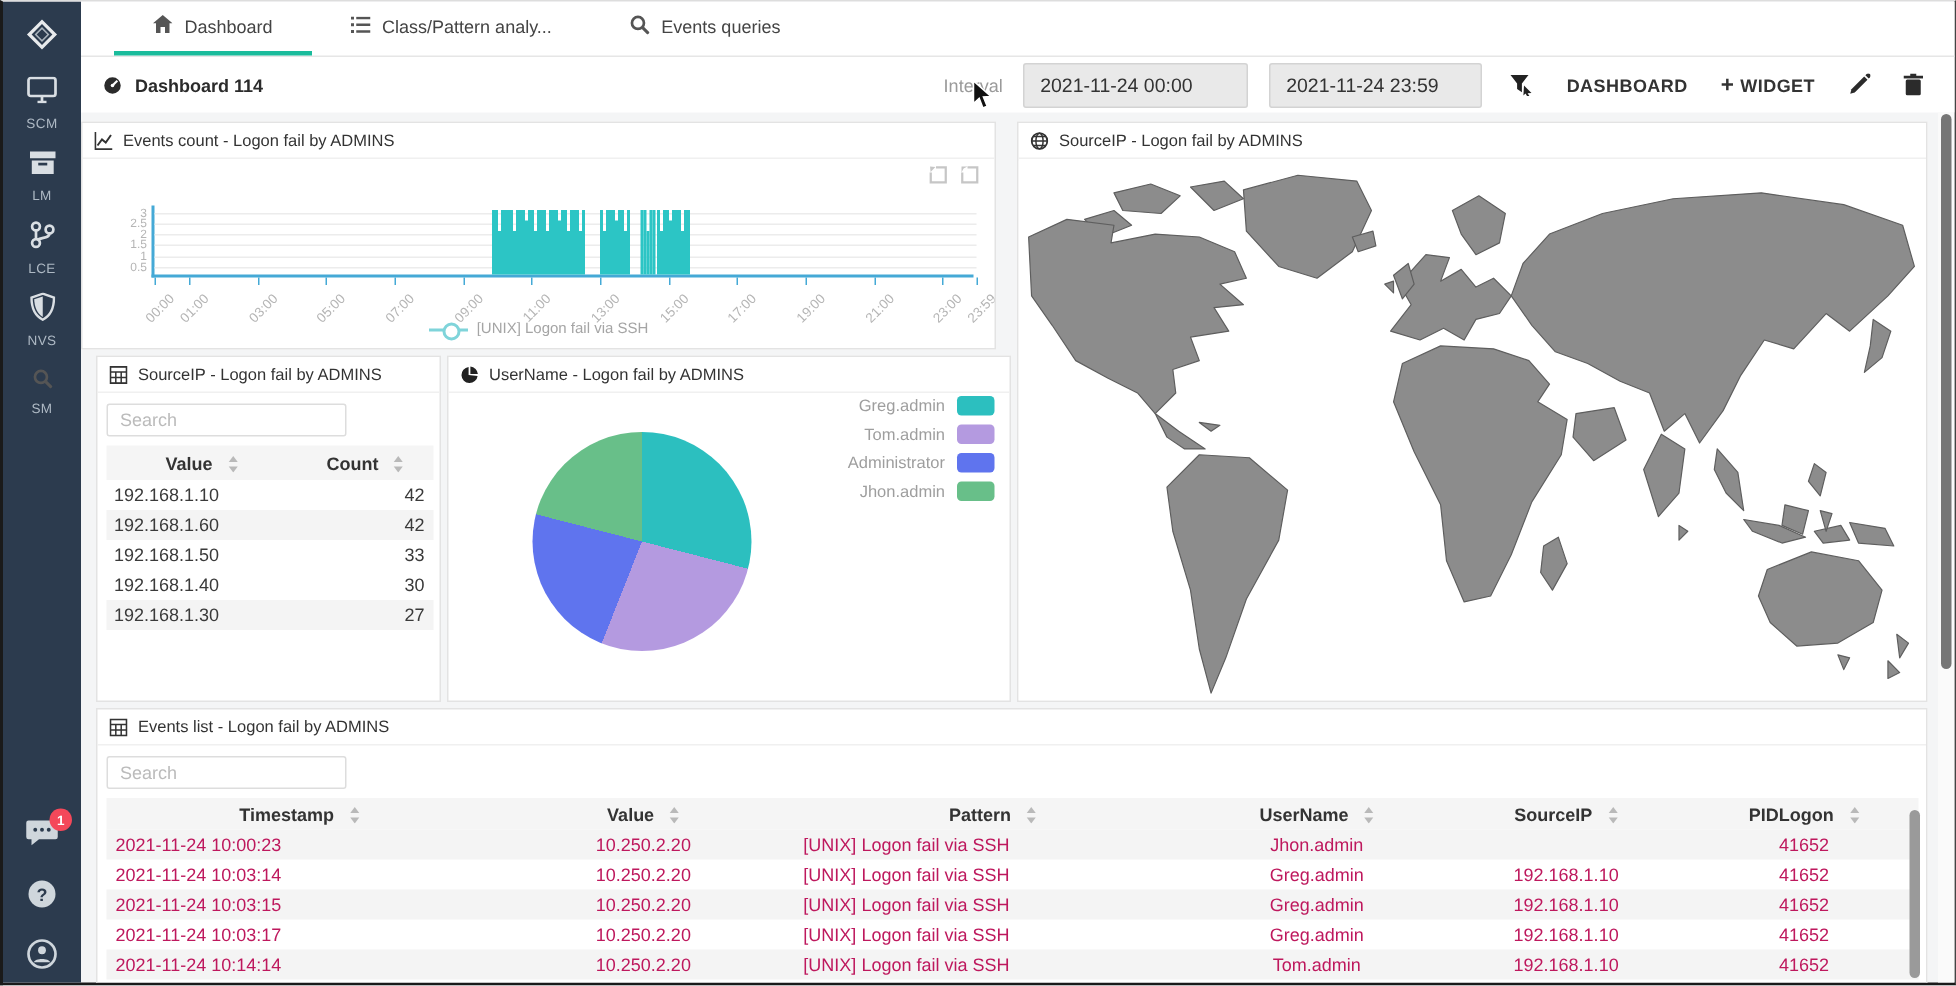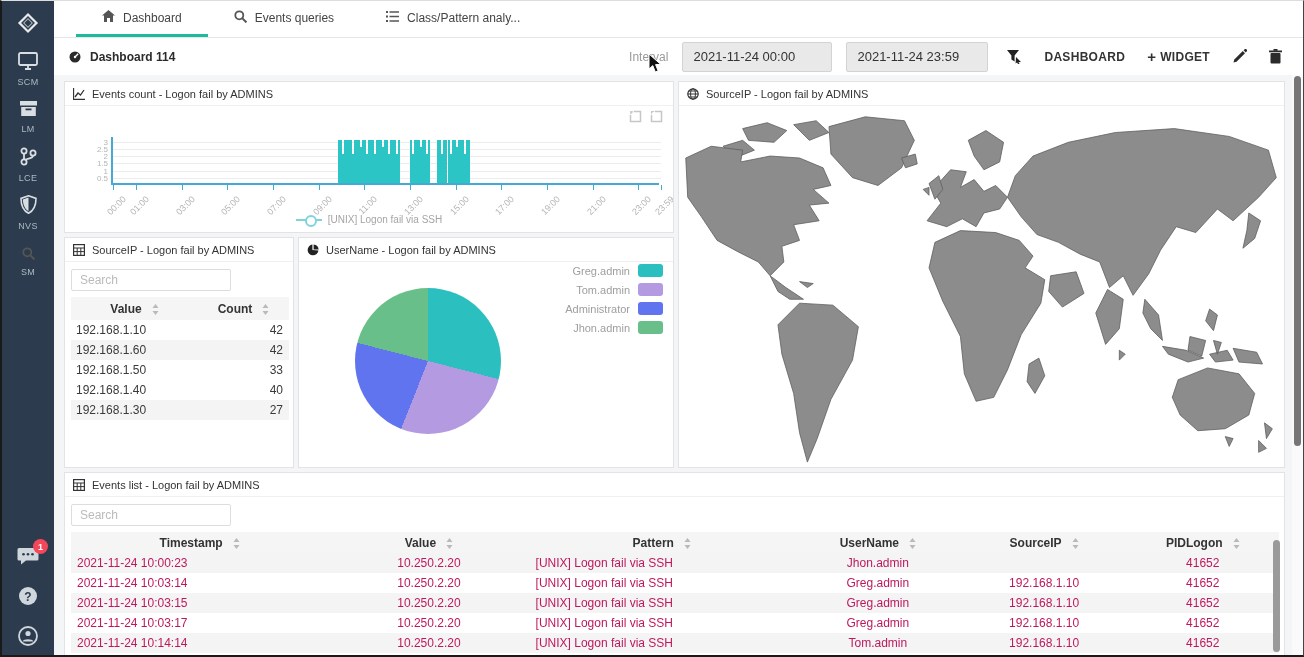--- a/index.html
+++ b/index.html
@@ -32,21 +32,21 @@
   .interval-lbl { font-size:12px; color:#9a9a9a; }
   .date-input { width:150px; height:30px; background:#e9e9e9; border:1px solid #d3d3d3; border-radius:2px; font-size:13px; color:#333;
                 padding:0 10px; font-family:"Liberation Sans", sans-serif; }
   .txt-btn { font-size:12px; font-weight:bold; color:#333; letter-spacing:.3px; background:none; border:none; cursor:pointer; padding:6px 4px;
              font-family:"Liberation Sans", sans-serif; display:flex; align-items:center; gap:4px; }
   .icon-btn { background:none; border:none; cursor:pointer; padding:4px; display:flex; align-items:center; }
 
   
   .widget { position:absolute; background:#fff; border:1px solid #e3e3e3; overflow:hidden; }
   .w-title { display:flex; align-items:center; gap:7px; height:24px; padding:0 8px; font-size:11px; color:#333; border-bottom:1px solid #f0f0f0; }
-  #w-chart  { left:62px;  top:80px;  width:610px;  height:152px; }
+  #w-chart  { left:52px;  top:80px;  width:610px;  height:152px; }
   #w-map    { left:676px; top:80px;  width:607px;  height:387px; }
   #w-srcip  { left:62px;  top:236px; width:230px;  height:231px; }
   #w-pie    { left:296px; top:236px; width:376px;  height:231px; }
   #w-events { left:62px;  top:471px; width:1221px; height:186px; }
 
   
   .chart-tools { position:absolute; right:10px; top:28px; display:flex; gap:8px; }
   .plot { position:absolute; left:46px; top:55px; width:548px; height:48px; border-left:2px solid #45a9d6; border-bottom:2px solid #45a9d6; }
   .gridline { position:absolute; left:0; width:548px; height:1px; background:#ececec; }
   .ylab { position:absolute; right:551px; font-size:8px; color:#b5b5b5; transform:translateY(-50%); }
@@ -172,40 +172,40 @@
         </div>
       </div>
   </div>
 
   <div class="topbar" id="tabbar">
       <div class="tab active">
         <span><svg width="13" height="12" viewBox="0 0 13 12">
             <path d="M6.5 0 L13 5.5 H11 V12 H8 V8 H5 V12 H2 V5.5 H0 Z" fill="#555"></path>
           </svg></span>
         <span>Dashboard</span>
-      </div>
-      <div class="tab">
-        <span><svg width="13" height="13" viewBox="0 0 13 13">
-            <circle cx="5.3" cy="5.3" r="4" fill="none" stroke="#555" stroke-width="1.8"></circle>
-            <path d="M8.4 8.4 L12.4 12.4" stroke="#555" stroke-width="2"></path>
-          </svg></span>
-        <span>Events queries</span>
       </div>
       <div class="tab">
         <span><svg width="13" height="11" viewBox="0 0 13 11">
             <g stroke="#555" stroke-width="1.6">
               <path d="M3.5 1 H13 M3.5 5.5 H13 M3.5 10 H13"></path>
             </g>
             <g fill="#555">
               <rect x="0" y="0" width="2" height="2"></rect>
               <rect x="0" y="4.5" width="2" height="2"></rect>
               <rect x="0" y="9" width="2" height="2"></rect>
             </g>
           </svg></span>
         <span>Class/Pattern analy...</span>
+      </div>
+      <div class="tab">
+        <span><svg width="13" height="13" viewBox="0 0 13 13">
+            <circle cx="5.3" cy="5.3" r="4" fill="none" stroke="#555" stroke-width="1.8"></circle>
+            <path d="M8.4 8.4 L12.4 12.4" stroke="#555" stroke-width="2"></path>
+          </svg></span>
+        <span>Events queries</span>
       </div>
     </div>
   <div class="caret" style="left:119px;"></div>
 
   <div class="dashhead">
     <div class="dh-title">
       <svg width="14" height="14" viewBox="0 0 14 14">
         <path d="M7 1.5 A5.5 5.5 0 1 0 7 12.5 A5.5 5.5 0 0 0 7 1.5 Z" fill="#2b2b2b"></path>
         <path d="M7 7 L10.2 3.8" stroke="#fff" stroke-width="1.4"></path>
         <circle cx="7" cy="7" r="1.2" fill="#fff"></circle>
@@ -456,21 +456,21 @@
           <tr class="odd">
             <td style="padding-left: 5px;">192.168.1.60</td>
             <td style="text-align: right; padding-right: 6px;">42</td>
           </tr>
           <tr>
             <td style="padding-left: 5px;">192.168.1.50</td>
             <td style="text-align: right; padding-right: 6px;">33</td>
           </tr>
           <tr>
             <td style="padding-left: 5px;">192.168.1.40</td>
-            <td style="text-align: right; padding-right: 6px;">40</td>
+            <td style="text-align: right; padding-right: 6px;">30</td>
           </tr>
           <tr class="odd">
             <td style="padding-left: 5px;">192.168.1.30</td>
             <td style="text-align: right; padding-right: 6px;">27</td>
           </tr>
         </tbody>
     </table>
   </div>
 
   <div class="widget" id="w-pie">

